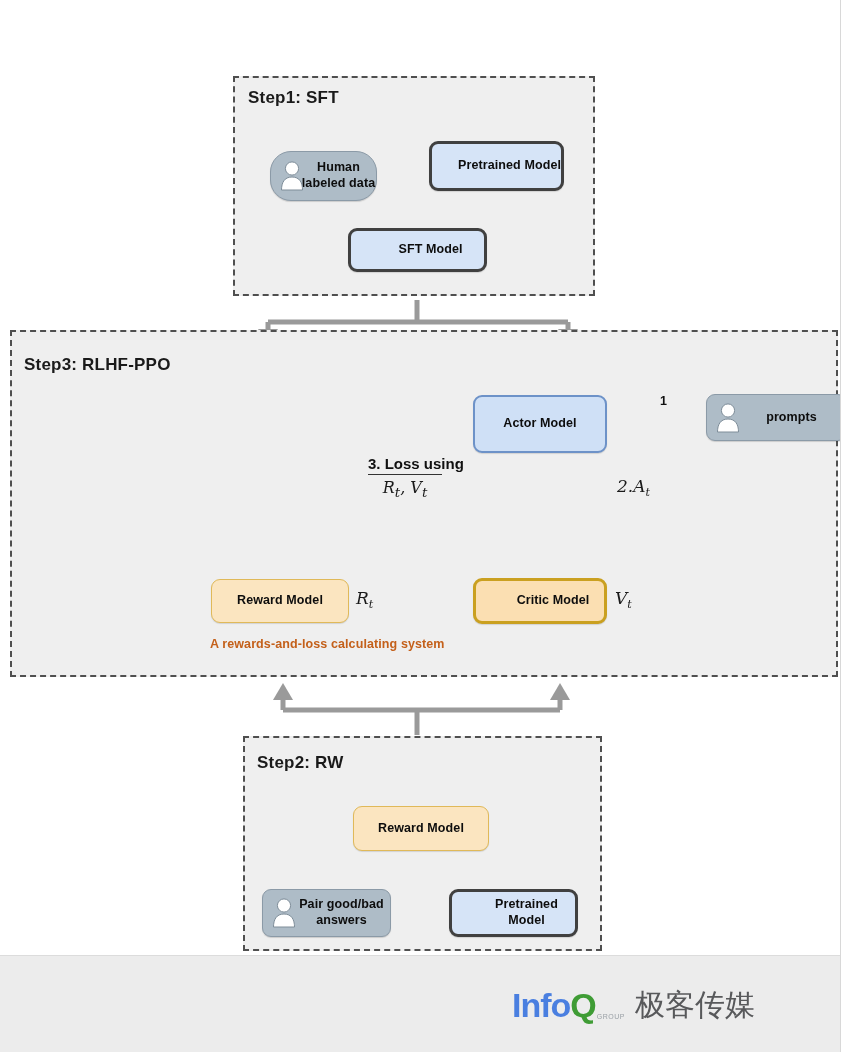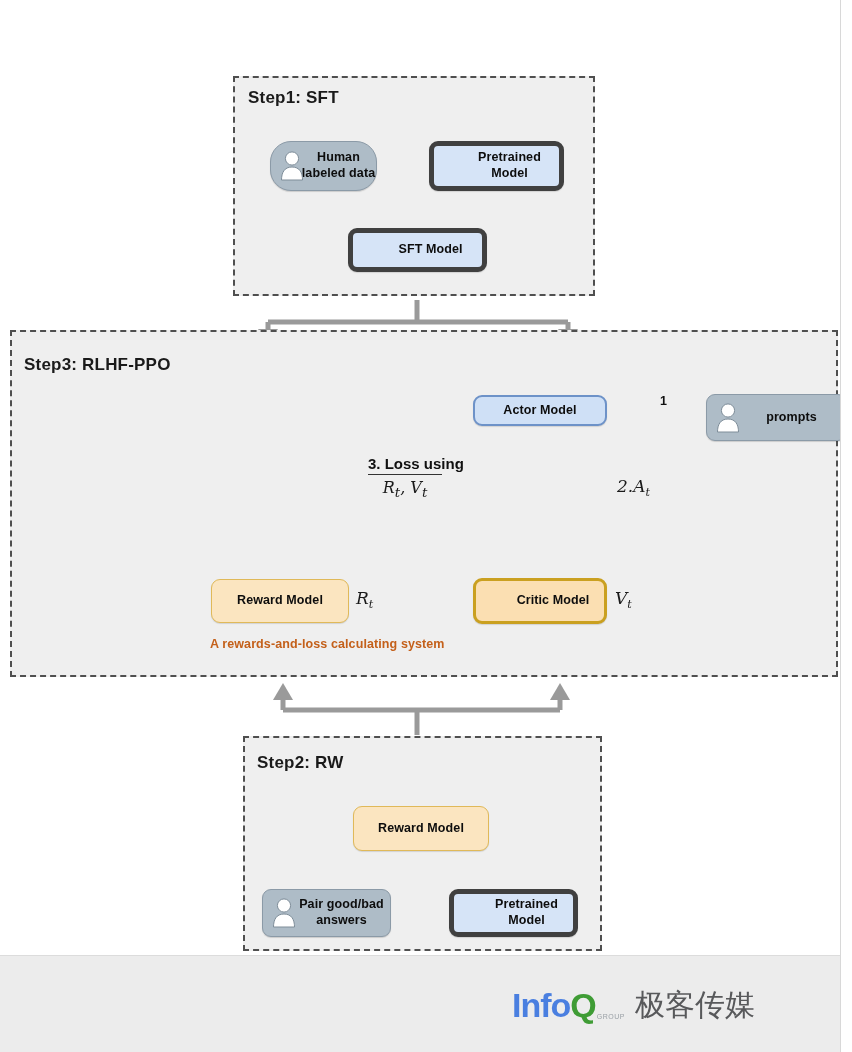--- a/index.html
+++ b/index.html
@@ -103,21 +103,21 @@
     justify-content: center;
     text-align: center;
     font-weight: bold;
     font-size: 12.5px;
     color: #0d0d0d;
     line-height: 1.25;
     letter-spacing: 0.1px;
   }
   .node.blue-light {
     background: #d6e4f7;
-    border: 5px solid #404040;
+    border: 3px solid #404040;
     box-shadow: 0 1px 1px rgba(0,0,0,0.12);
     padding-left: 26px;
   }
   .node.blue-strong {
     background: #cfe0f6;
     border: 2px solid #6d92c8;
     box-shadow: 0 1px 1px rgba(0,0,0,0.12);
   }
   .node.gray-person {
     background: #aebcc7;
@@ -267,21 +267,21 @@
     </g>
 
     <g>
       <path d="M 196 379 L 365 379 L 365 567 L 639 567 L 639 657 L 196 657 Z" fill="none" stroke="#d8a62b" stroke-width="2.4"></path>
     </g>
   </svg>
 
   <div class="step-box" style="left:233px; top:76px; width:362px; height:220px;"></div>
   <div class="step-title" style="left:248px; top:88px;">Step1: SFT</div>
 
-  <div class="node gray-person has-person" style="left:270px; top:141px; width:107px; height:50px;border-radius:21px;">
+  <div class="node gray-person has-person" style="left:270px; top:151px; width:107px; height:50px;border-radius:21px;">
     <span class="person-icon">
       <svg viewBox="0 0 26 32" width="26" height="32">
         <circle cx="13" cy="8.5" r="6.6" fill="#ffffff" stroke="#7e8d99" stroke-width="1"></circle>
         <path d="M13 17 C5.5 17 2.5 22.5 2.5 30 L23.5 30 C23.5 22.5 20.5 17 13 17 Z" fill="#ffffff" stroke="#7e8d99" stroke-width="1"></path>
       </svg>
     </span>
     <span class="node-label">Human
 labeled data</span>
   </div>
 
@@ -296,21 +296,21 @@
   <div class="step-box" style="left:10px; top:330px; width:828px; height:347px;"></div>
   <div class="step-title" style="left:24px; top:355px;">Step3: RLHF-PPO</div>
 
   <div class="sys-caption">A rewards-and-loss calculating system</div>
 
 
   <div class="node orange-light" style="left:211px; top:579px; width:138px; height:44px;">
     <span class="node-label">Reward Model</span>
   </div>
 
-  <div class="node blue-strong" style="left:473px; top:395px; width:134px; height:31px;">
+  <div class="node blue-strong" style="left:473px; top:395px; width:134px; height:58px;">
     <span class="node-label">Actor Model</span>
   </div>
 
   <div class="node orange-strong" style="left:473px; top:578px; width:134px; height:46px;padding-left:26px;">
     <span class="node-label">Critic Model</span>
   </div>
 
   <div class="node gray-person has-person" style="left:706px; top:394px; width:141px; height:47px;">
     <span class="person-icon">
       <svg viewBox="0 0 26 32" width="26" height="32">

